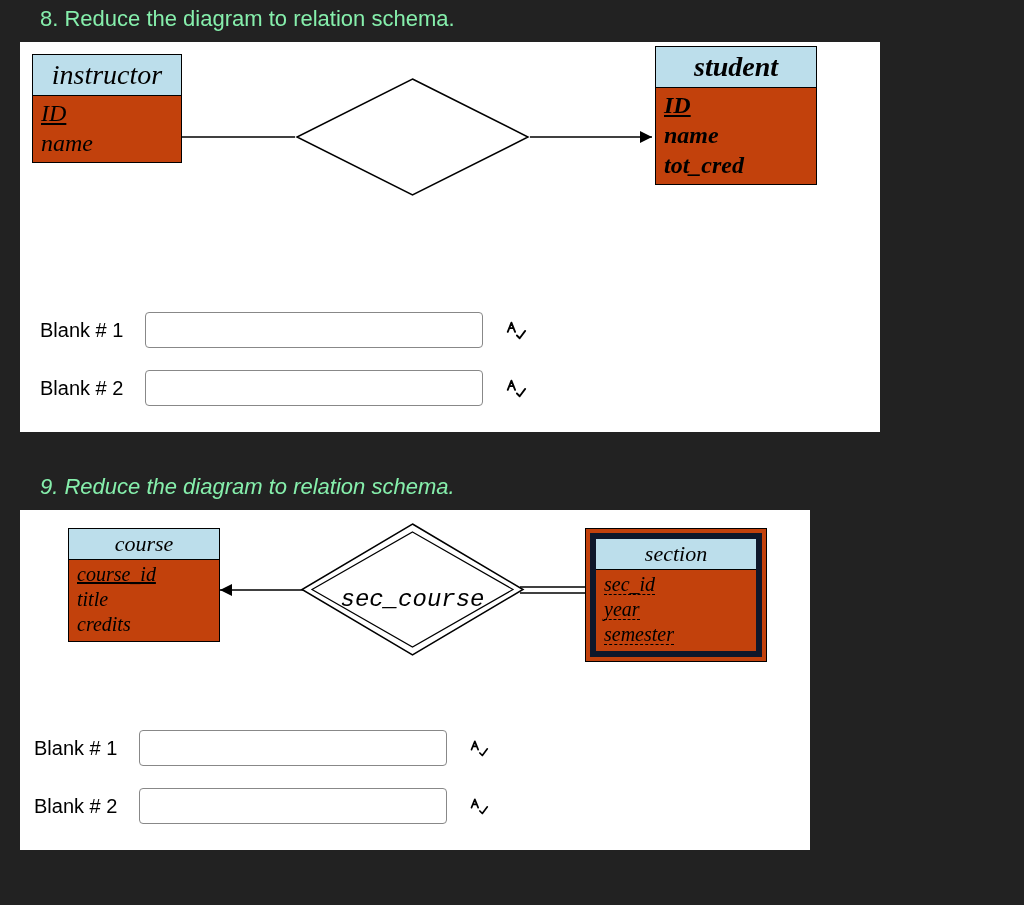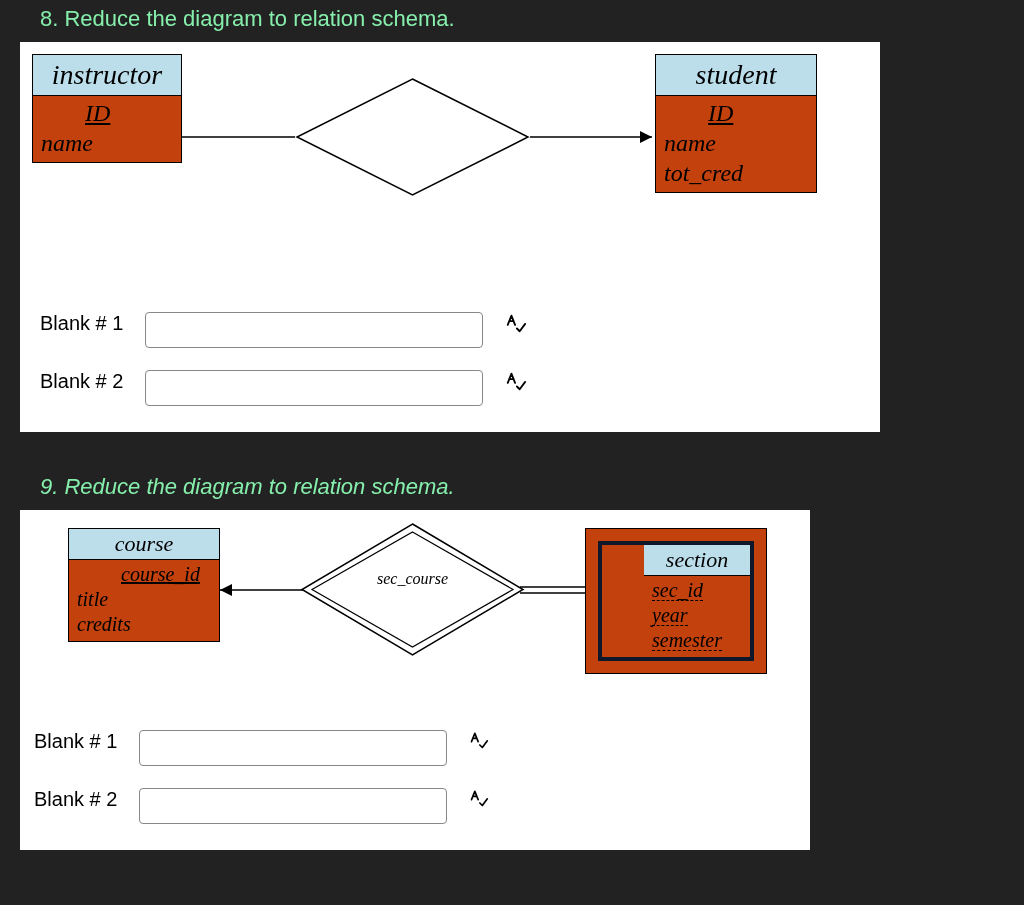--- a/index.html
+++ b/index.html
@@ -40,21 +40,21 @@
     border-bottom: 1px solid #000;
   }
   .entity .attrs {
     padding: 2px 8px 4px 8px;
     font-style: italic;
     font-family: Georgia, 'Times New Roman', serif;
   }
   .entity .attrs div {
     line-height: 1.25;
   }
-  .pk { text-decoration: underline; margin-left: 44px; }
+  .pk { text-decoration: underline; }
   .dashed {
     border-bottom: 1px dashed #000;
     display: inline-block;
     line-height: 1;
   }
 
   
   .diamond {
     position: absolute;
   }
@@ -73,21 +73,21 @@
   .overlay {
     position: absolute;
     left: 0; top: 0;
     pointer-events: none;
   }
 
   
   .blank-row {
     position: absolute;
     display: flex;
-    align-items: flex-start;
+    align-items: center;
     gap: 22px;
     font-size: 20px;
     color: #000;
   }
   .blank-row input[type="text"] {
     height: 34px;
     border: 1px solid #888;
     border-radius: 4px;
     padding: 0 8px;
     font-size: 18px;
@@ -120,21 +120,21 @@
         <div>name</div>
       </div>
     </div>
 
     <div class="diamond" style="left:275px; top:35px; width:235px; height:120px;">
       <svg width="235" height="120">
         <polygon points="117.5,2 233,60 117.5,118 2,60" fill="#fff" stroke="#000" stroke-width="1.5"></polygon>
       </svg>
     </div>
 
-    <div class="entity" style="left:635px; top:12px; width:160px;">
+    <div class="entity" style="left:635px; top:4px; width:160px;font-weight:bold;">
       <div class="title" style="font-size:28px; padding:4px 0;">student</div>
       <div class="attrs" style="font-size:24px;">
         <div><span class="pk">ID</span></div>
         <div>name</div>
         <div>tot_cred</div>
       </div>
     </div>
 
     <div class="blank-row" style="left:20px; top:270px;">
       <span>Blank # 1</span>
@@ -176,25 +176,25 @@
         <div>title</div>
         <div>credits</div>
       </div>
     </div>
 
     <div class="diamond" style="left:280px; top:12px; width:225px; height:135px;">
       <svg width="225" height="135">
         <polygon points="112.5,2 223,67.5 112.5,133 2,67.5" fill="#fff" stroke="#000" stroke-width="1.5"></polygon>
         <polygon points="112.5,10 213,67.5 112.5,125 12,67.5" fill="none" stroke="#000" stroke-width="1.2"></polygon>
       </svg>
-      <div class="label" style="left:0; top:48px; width:225px; font-size:16px;">sec_course</div>
+      <div class="label" style="left:0; top:64px; width:225px; font-size:24px;font-family:Liberation Mono, monospace;">sec_course</div>
     </div>
 
     <div class="entity" style="left:565px; top:18px; width:180px; border:1px solid #000;">
-      <div style="border:4px solid #0f172a; margin:12px;padding-left:42px;">
+      <div style="border:6px solid #0f172a; margin:4px;">
         <div class="title" style="font-size:22px; padding:2px 0;">section</div>
         <div class="attrs" style="font-size:20px;">
           <div><span class="dashed">sec_id</span></div>
           <div><span class="dashed">year</span></div>
           <div><span class="dashed">semester</span></div>
         </div>
       </div>
     </div>
 
     <div class="blank-row" style="left:14px; top:220px;">

